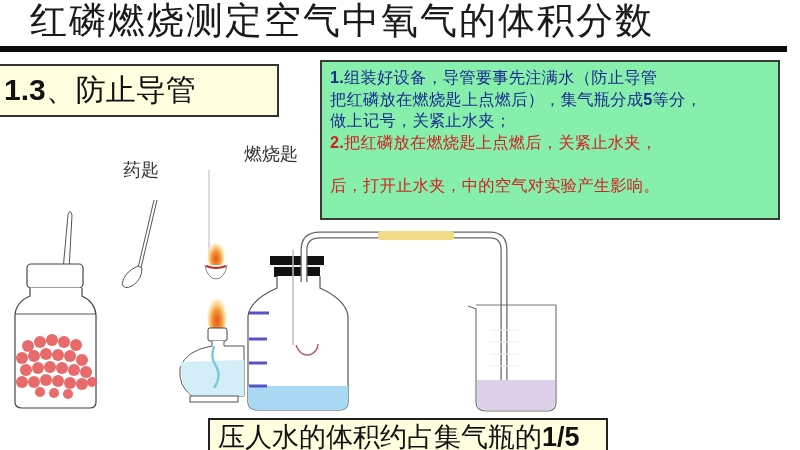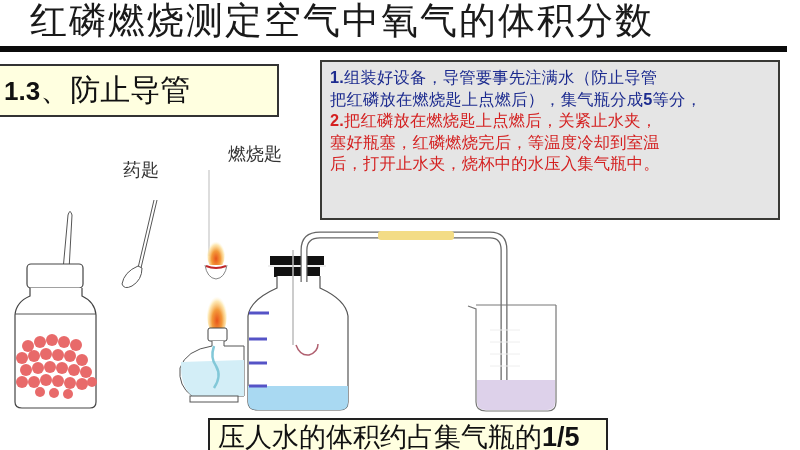--- a/index.html
+++ b/index.html
@@ -15,25 +15,25 @@
   .title-rule {
     position:absolute; left:0; top:46px; width:787px; height:6px; background:#0b0b0b;
   }
 
   .section-box {
     position:absolute; left:-2px; top:64px; width:281px; height:53px;
     background:#ffffe0; border:2px solid #333;
     font-family:"DejaVu Serif", serif; font-size:30px; color:#111;
     line-height:48px; padding-left:4px; white-space:nowrap;
   }
-  .section-box .num { font-family:"Liberation Sans", sans-serif; font-weight:bold; font-size:26px;margin-top:36px; }
+  .section-box .num { font-family:"Liberation Sans", sans-serif; font-weight:bold; font-size:30px;margin-top:36px; }
 
   .steps-box {
     position:absolute; left:320px; top:60px; width:460px; height:160px;
-    background:#e5e5e5; border:2px solid #3a3a36;
+    background:#86efac; border:2px solid #3a3a36;
     font-family:"DejaVu Sans", sans-serif; font-size:16.3px; line-height:21.5px;
     padding:5px 6px 16px 8px; letter-spacing:0.2px;
   }
   .steps-box p { margin:0; }
   .step1 { color:#1c2b8f; }
   .step2 { color:#d42020; }
   .steps-box b { font-family:"Liberation Sans", sans-serif; font-weight:bold; }
 
   .label {
     position:absolute; font-family:"DejaVu Sans", sans-serif; font-weight:300;
@@ -57,30 +57,31 @@
 <div class="title-rule"></div>
 
 <div class="section-box">
   <span class="num">1.3</span><span>、</span><span>防止导管</span>
 </div>
 
 <div class="steps-box">
   <p class="step1">
     <b>1.</b><span>组装好设备，导管要事先注满水（防止导管</span><br>
     <span>把红磷放在燃烧匙上点燃后），集气瓶分成</span><b>5</b><span>等分，</span><br>
+    <span>做上记号，关紧止水夹；</span>
   </p>
   <p class="step2">
     <b>2.</b><span>把红磷放在燃烧匙上点燃后，关紧止水夹，</span><br>
-    <span>塞好瓶塞，红磷燃烧完后，等温度冷却到室温</span><br>
-    <span>后，打开止水夹，烧杯中的水压入集气瓶中。</span>
+    <br>
+    <span>后，打开止水夹，中的空气对实验产生影响。</span>
   </p>
 </div>
 
 <div class="label" style="left:123px; top:158px;">药匙</div>
-<div class="label" style="left:228px; top:142px;">燃烧匙</div>
+<div class="label" style="left:244px; top:142px;">燃烧匙</div>
 
 <svg class="scene" width="800" height="450" viewBox="0 0 800 450">
   <defs>
     <radialGradient id="flameG" cx="50%" cy="65%" r="55%">
       <stop offset="0%" stop-color="#e8541a"></stop>
       <stop offset="45%" stop-color="#f39a3a"></stop>
       <stop offset="80%" stop-color="#fde2a0" stop-opacity="0.8"></stop>
       <stop offset="100%" stop-color="#fff6dd" stop-opacity="0"></stop>
     </radialGradient>
   </defs>

